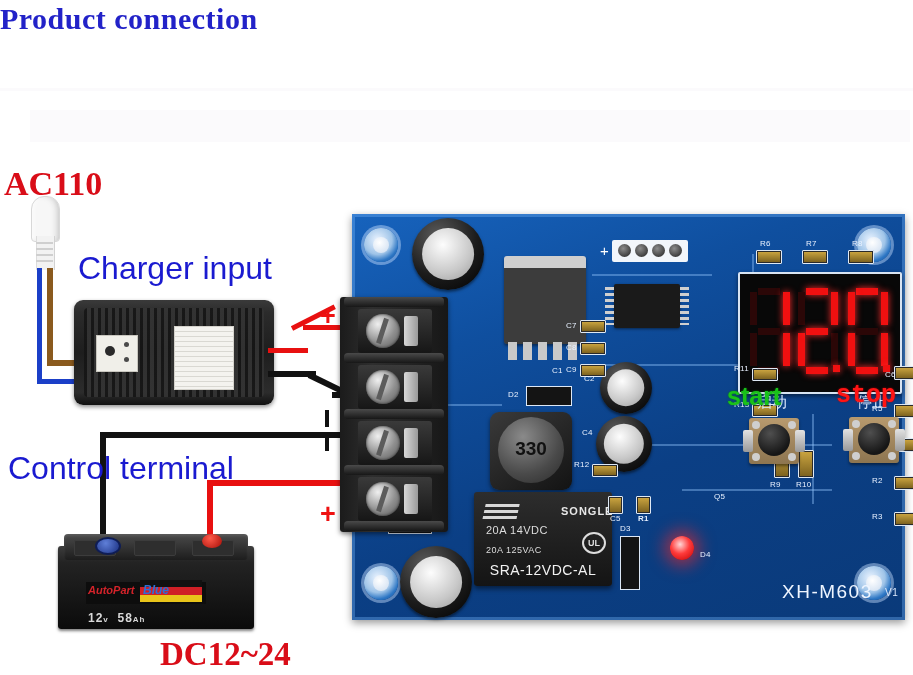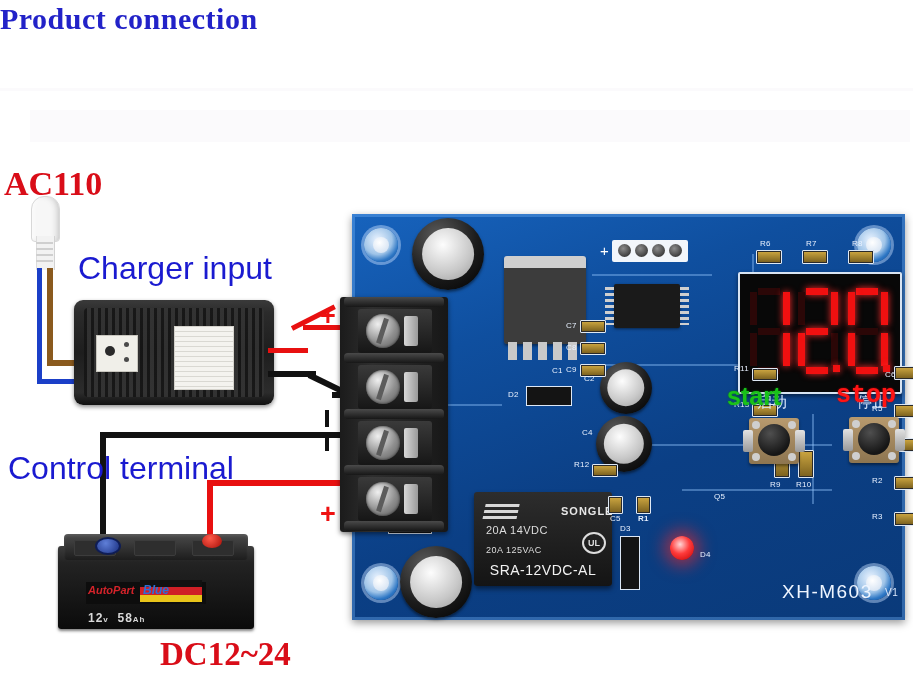--- a/index.html
+++ b/index.html
@@ -305,20 +305,24 @@
     <div class="p" style="left:40px;"></div>
     <div class="p" style="left:57px;"></div>
   </div>
   <div class="silk" style="left:248px;top:28px;font-size:15px;color:#fff;">+</div>
 
   <div class="abs" id="mcu">
     <div class="lp"></div>
     <div class="rp"></div>
   </div>
 
+  <div class="abs" id="l1">
+    <div class="core"></div>
+    <div class="txt">330</div>
+  </div>
 
   <div class="abs" id="relay">
     <div class="logo"></div>
     <div class="brand">SONGLE</div>
     <div class="r1">20A 14VDC</div>
     <div class="r2">20A 125VAC</div>
     <div class="ul">UL</div>
     <div class="pn">SRA-12VDC-AL</div>
   </div>
 

